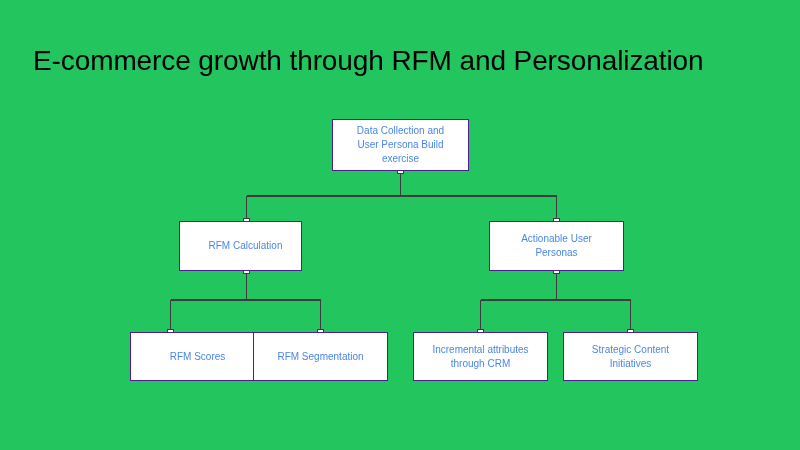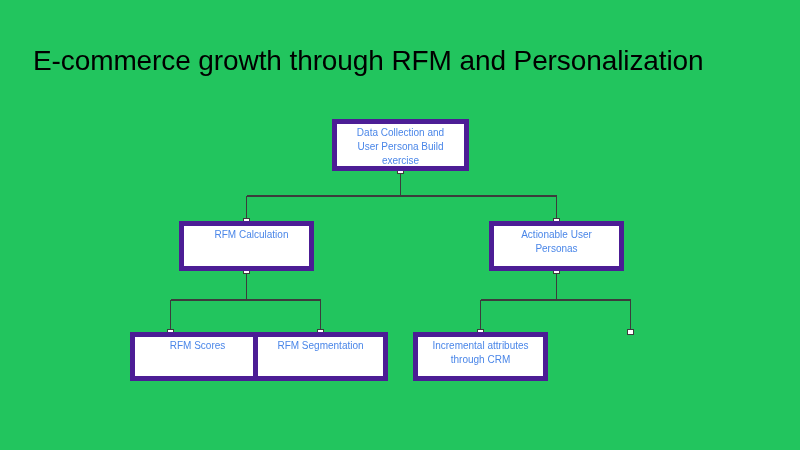--- a/index.html
+++ b/index.html
@@ -51,37 +51,38 @@
     width: 800px;
     height: 450px;
     pointer-events: none;
   }
 
   
   .node {
     position: absolute;
     box-sizing: border-box;
     background: #ffffff;
-    border: 5px solid #4c1d95;
+    border: 1px solid #4c1d95;
     display: flex;
+    align-items: center;
     justify-content: center;
     text-align: center;
     padding: 2px 6px;
   }
   .node-label {
     color: #4a86e8;
     font-size: 10px;
     line-height: 14px;
     font-family: "Liberation Sans", sans-serif;
     white-space: pre-line;
   }
 
   
   #node-root   { left: 332px; top: 119px; width: 137px; height: 52px; }
-  #node-rfm    { left: 179px; top: 221px; width: 135px; height: 50px; padding-left: 16px; }
+  #node-rfm    { left: 179px; top: 221px; width: 123px; height: 50px; padding-left: 16px; }
   #node-aup    { left: 489px; top: 221px; width: 135px; height: 50px; }
   #node-scores { left: 103px; top: 332px; width: 135px; height: 49px; margin-left: 27px; }
   #node-seg    { left: 253px; top: 332px; width: 135px; height: 49px; }
   #node-crm    { left: 413px; top: 332px; width: 135px; height: 49px; }
   #node-sci    { left: 563px; top: 332px; width: 135px; height: 49px; }
 </style>
 </head>
 <body>
 
 <div id="slide">
@@ -134,15 +135,19 @@
 
     <div class="node" id="node-crm">
       <span class="node-label">Incremental attributes
 through CRM</span>
     </div>
 
     <div class="node" id="node-seg">
       <span class="node-label">RFM Segmentation</span>
     </div>
 
+    <div class="node" id="node-sci">
+      <span class="node-label">Strategic Content
+Initiatives</span>
+    </div>
 
   </div>
 </div>
 
 </body></html>

